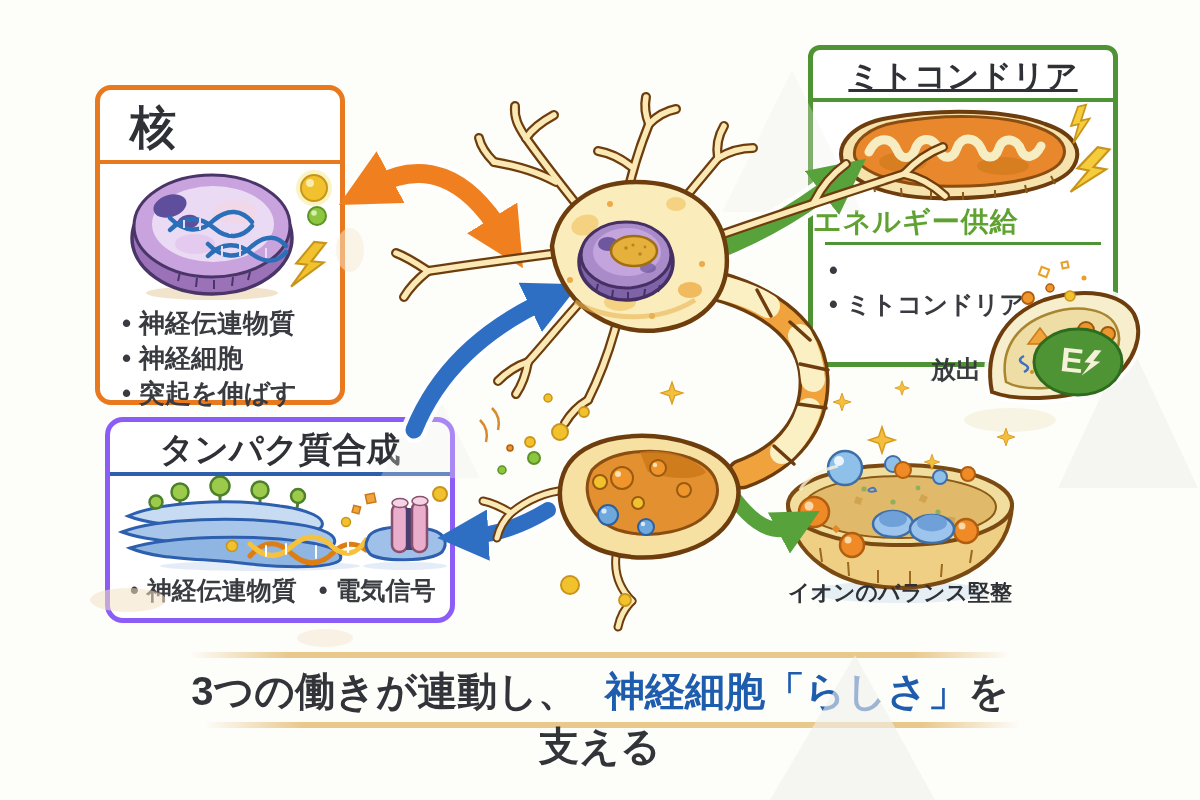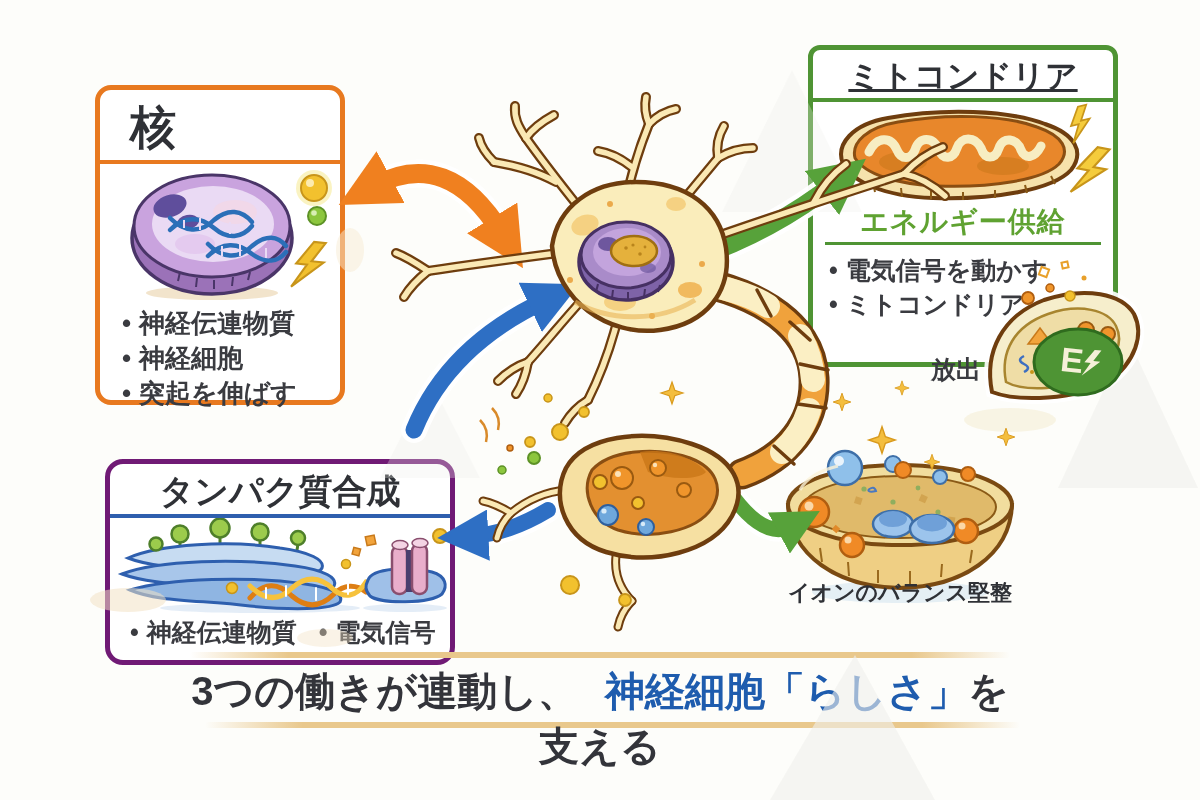--- a/index.html
+++ b/index.html
@@ -17,27 +17,27 @@
   
   #box-nucleus{left:95px;top:85px;width:250px;height:320px;border:5px solid #E8791F;}
   #box-nucleus .btitle{font-size:46px;padding:8px 0 4px 30px;height:58px;line-height:58px;}
   #box-nucleus .divider{height:4px;background:#E8791F;}
   #box-nucleus .bullets{padding:4px 0 0 22px;}
   #box-nucleus .bullets li{font-size:26px;line-height:35px;}
   
   #box-mito{left:808px;top:45px;width:310px;height:322px;border:5px solid #4F9434;border-radius:12px;}
   #box-mito .btitle{font-size:32px;text-align:center;height:48px;line-height:52px;text-decoration:underline;}
   #box-mito .divider{height:4px;background:#4F9434;}
-  #box-mito .mcaption{text-align:center;font-size:28px;font-weight:bold;color:#5FA231;letter-spacing:1px;height:34px;line-height:32px;font-family:Liberation Serif, serif;}
+  #box-mito .mcaption{text-align:left;font-size:28px;font-weight:bold;color:#5FA231;letter-spacing:1px;height:34px;line-height:32px;font-family:Liberation Serif, serif;}
   #box-mito .divider2{height:3px;background:#4F9434;margin:2px 12px 0 12px;width:auto;}
   #box-mito .bullets{padding:8px 0 0 16px;}
   #box-mito .bullets li{font-size:25px;line-height:34px;}
   #box-mito .cont{font-size:25px;font-weight:bold;color:#3A3B40;padding-left:118px;line-height:32px;margin-top:32px;}
   
-  #box-protein{left:105px;top:459px;width:350px;height:206px;border:5px solid #701a75;border-radius:18px;}
+  #box-protein{left:105px;top:417px;width:350px;height:206px;border:5px solid #8b5cf6;border-radius:18px;}
   #box-protein .btitle{font-size:34px;text-align:center;height:50px;line-height:54px;}
   #box-protein .divider{height:4px;background:#2E5FAE;}
   #box-protein .bullets{display:flex;gap:22px;padding:2px 0 0 20px;}
   #box-protein .bullets li{font-size:25px;}
   
   #art{left:0;top:0;pointer-events:none;z-index:5;}
   
   #badge-e{left:1046px;top:342px;width:70px;text-align:center;z-index:6;color:#F5F0D8;
            font-weight:bold;font-size:34px;line-height:38px;transform:rotate(6deg);}
   #badge-e svg{display:inline-block;vertical-align:-4px;}
@@ -145,21 +145,20 @@
       <ellipse cx="190" cy="64" rx="26" ry="9" fill="#C9771A" opacity=".55"></ellipse>
       <path d="M56 50 C64 34 78 34 84 48 C88 58 98 58 102 48 C106 34 120 34 126 48 C130 58 140 58 144 46 C148 34 162 34 168 46 C172 58 182 58 186 46 C190 34 204 36 208 48 C212 58 222 56 228 44" fill="none" stroke="#F7EDC2" stroke-width="9" stroke-linecap="round"></path>
       <use href="#boltP" transform="translate(252,8) scale(1.9) rotate(-14)" fill="#F5CC3C" stroke="#C8951A" stroke-width=".9"></use>
       <use href="#boltP" transform="translate(266,42) scale(2.7) rotate(10)" fill="#F5CC3C" stroke="#C8951A" stroke-width=".8"></use>
     </svg>
     <div class="mcaption">エネルギー供給</div>
     <div class="divider2"></div>
     <ul class="bullets">
       <li>
           <span class="dot">•</span>
-          <span>電気信号を動かす</span>
         </li>
       <li>
           <span class="dot">•</span>
           <span>ミトコンドリア</span>
         </li>
     </ul>
     <div class="cont">放出</div>
   </div>
 
   <div class="ibox" id="box-protein">

